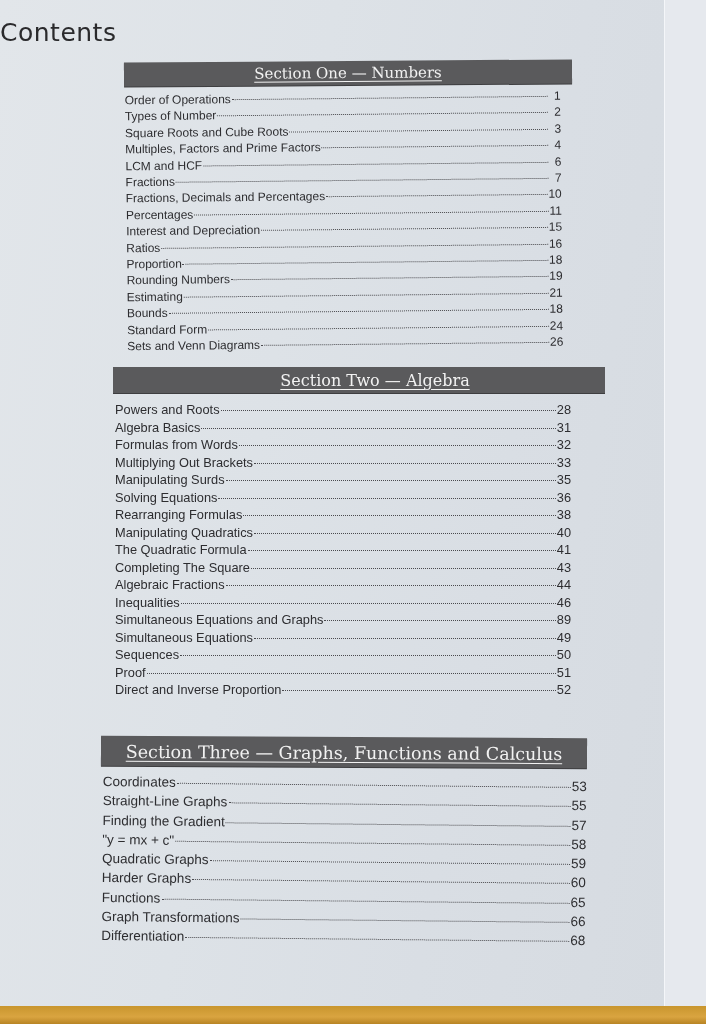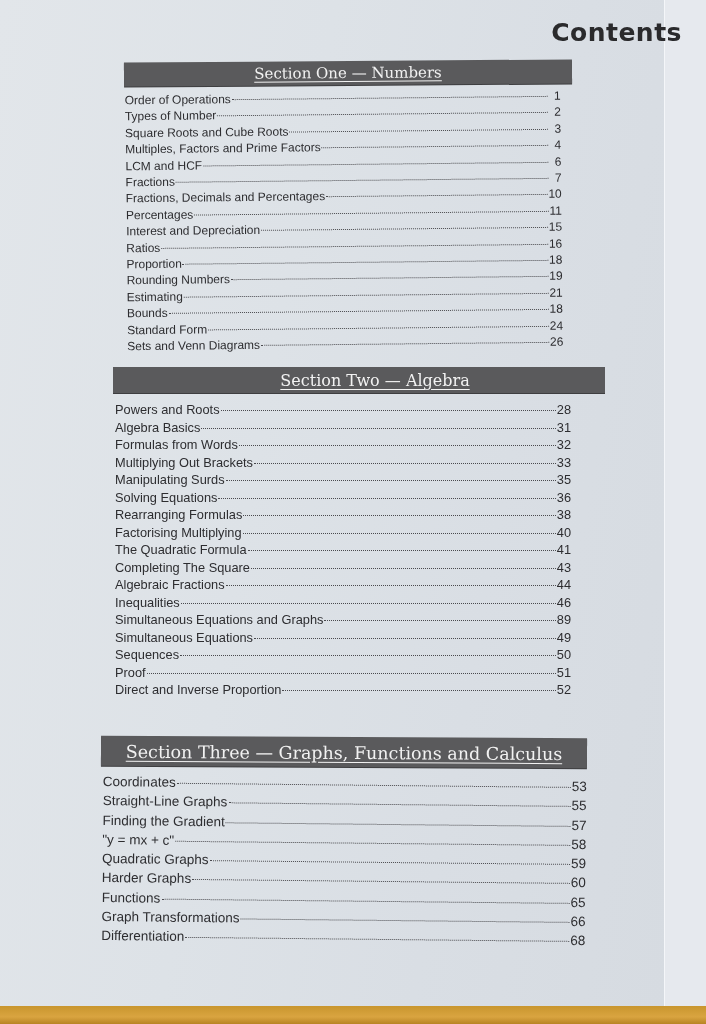--- a/index.html
+++ b/index.html
@@ -14,22 +14,22 @@
   }
   .next-page {
     position: absolute; left: 664px; top: 0; width: 42px; height: 1010px;
     background: #e6e9ee; border-left: 1px solid #f4f6f9;
   }
   .bottom-edge {
     position: absolute; left: 0; top: 1006px; width: 706px; height: 18px;
     background: linear-gradient(180deg, #c9962e 0%, #d9a440 60%, #b88424 100%);
   }
   .title {
-    position: absolute; left: 0; width: 682px; top: 18px; text-align: right;
-    font-family: "DejaVu Sans", sans-serif; font-weight: bold; font-size: 25px; color: #2a2a2c;
+    position: absolute; left: 0; width: 682px; top: 18px; text-align: left;
+    font-family: "DejaVu Sans", sans-serif; font-weight: normal; font-size: 25px; color: #2a2a2c;
     letter-spacing: 0.5px;
   }
   .section-bar {
     position: absolute; background: #5a5a5c; color: #f2f2f2; text-align: center;
     font-family: "DejaVu Serif", serif; box-shadow: 0 1px 0 #3e3e40;
   }
   .section-bar span { text-decoration: underline; text-underline-offset: 3px; }
   .toc-list { position: absolute; }
   .toc-row {
     display: flex; align-items: baseline; color: #2d2d30;
@@ -170,21 +170,21 @@
       <span class="label">Solving Equations</span>
       <span class="dots"></span>
       <span class="page-num">36</span>
     </div>
     <div class="toc-row">
       <span class="label">Rearranging Formulas</span>
       <span class="dots"></span>
       <span class="page-num">38</span>
     </div>
     <div class="toc-row">
-      <span class="label">Factorising Multiplying</span>
+      <span class="label">Manipulating Quadratics</span>
       <span class="dots"></span>
       <span class="page-num">40</span>
     </div>
     <div class="toc-row">
       <span class="label">The Quadratic Formula</span>
       <span class="dots"></span>
       <span class="page-num">41</span>
     </div>
     <div class="toc-row">
       <span class="label">Completing The Square</span>

